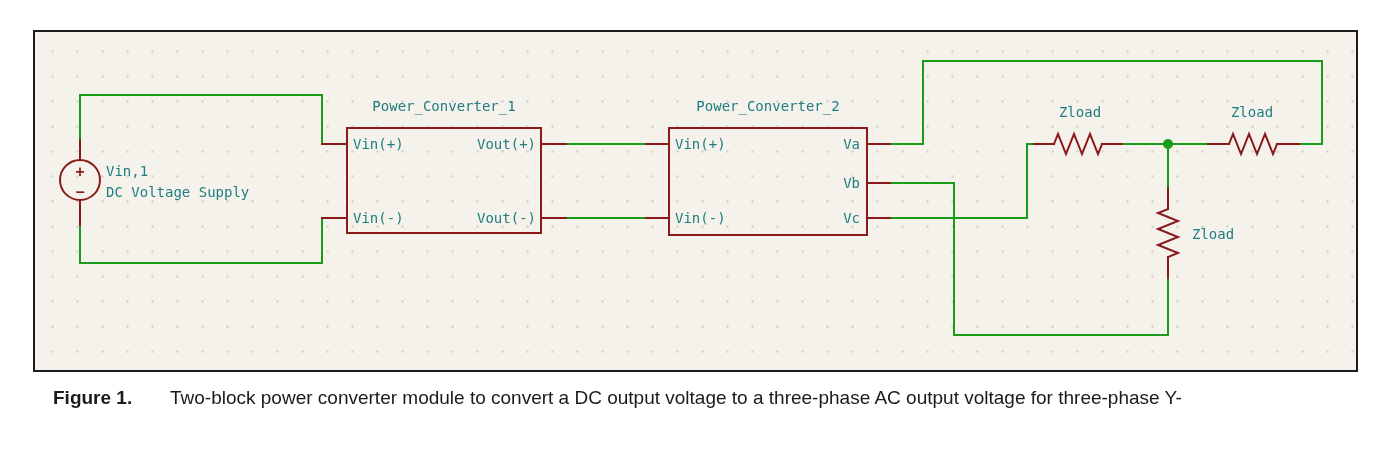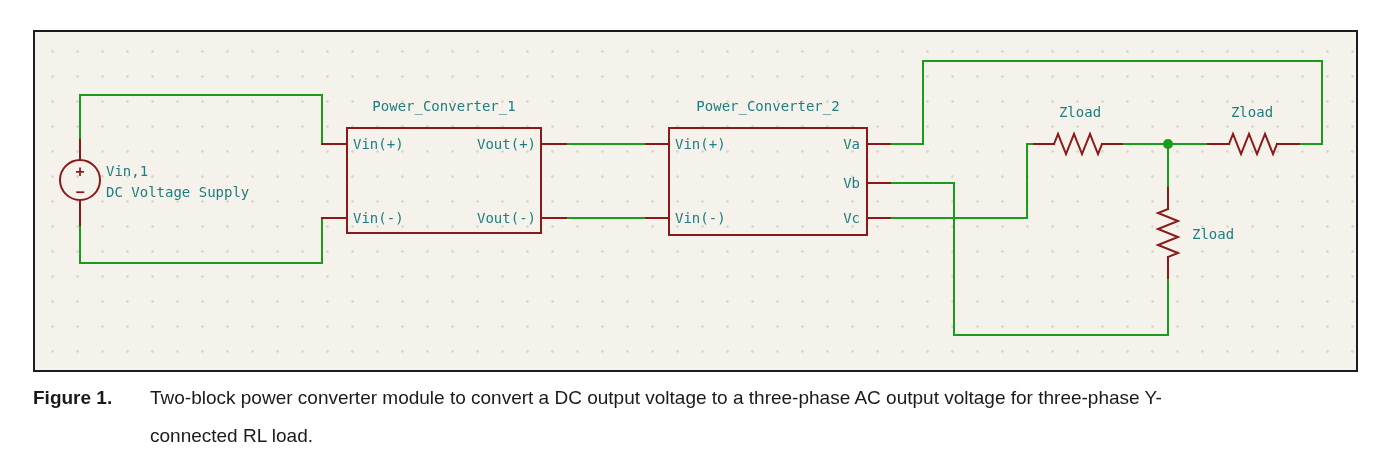--- a/index.html
+++ b/index.html
@@ -52,21 +52,21 @@
   .caption {
     position: absolute;
     left: 33px;
     top: 387px;
     width: 1345px;
     color: #1a1a1a;
     font-size: 19px;
     line-height: 21px;
   }
   .caption-row { display: flex; }
-  .fig-label { width: 117px; flex: none; font-weight: bold; }
+  .fig-label { width: 117px; flex: none; font-weight: bold; margin-left: 20px; }
   .cap-line1 { flex: 1; }
   .cap-line2 { margin-left: 117px; margin-top: 17px; }
 </style>
 </head>
 <body>
 
 <div class="page">
 
   <div class="schematic-canvas"></div>
 
@@ -163,16 +163,15 @@
       <line class="comp" x1="1168" y1="257" x2="1168" y2="278"></line>
       <text class="field-label" x="1192" y="239">Zload</text>
     </g>
   </svg>
 
   <div class="caption">
     <div class="caption-row">
       <span class="fig-label">Figure 1.</span>
       <span class="cap-line1">Two-block power converter module to convert a DC output voltage to a three-phase AC output voltage for three-phase Y-</span>
     </div>
-    <div class="cap-line2">connected RL load.</div>
   </div>
 
 </div>
 
 </body></html>

